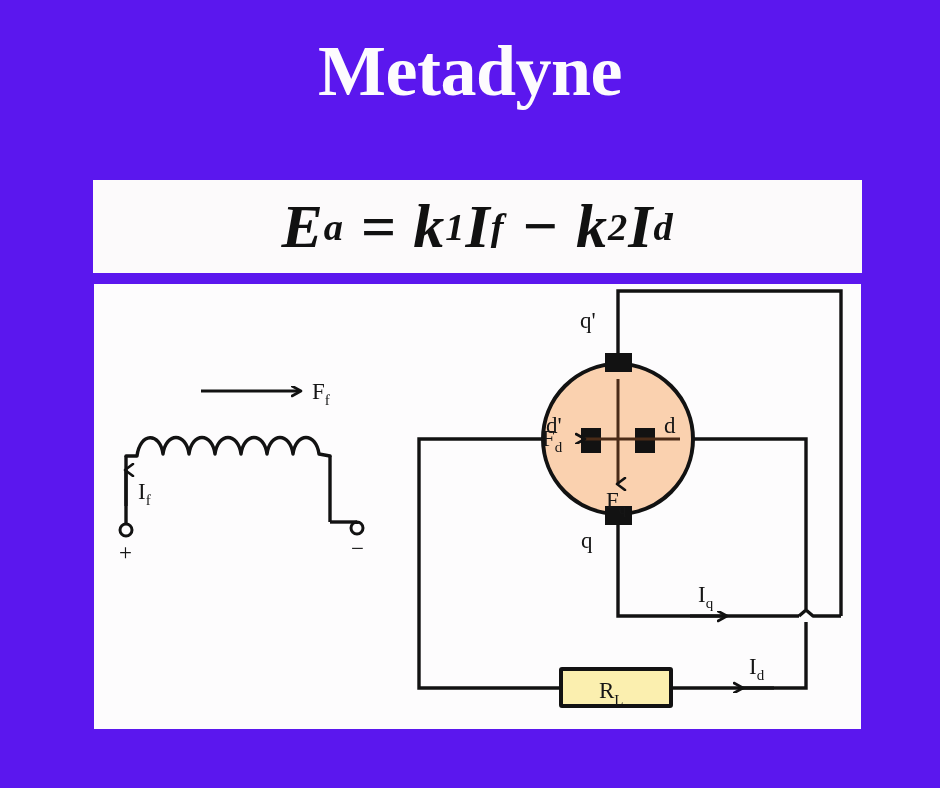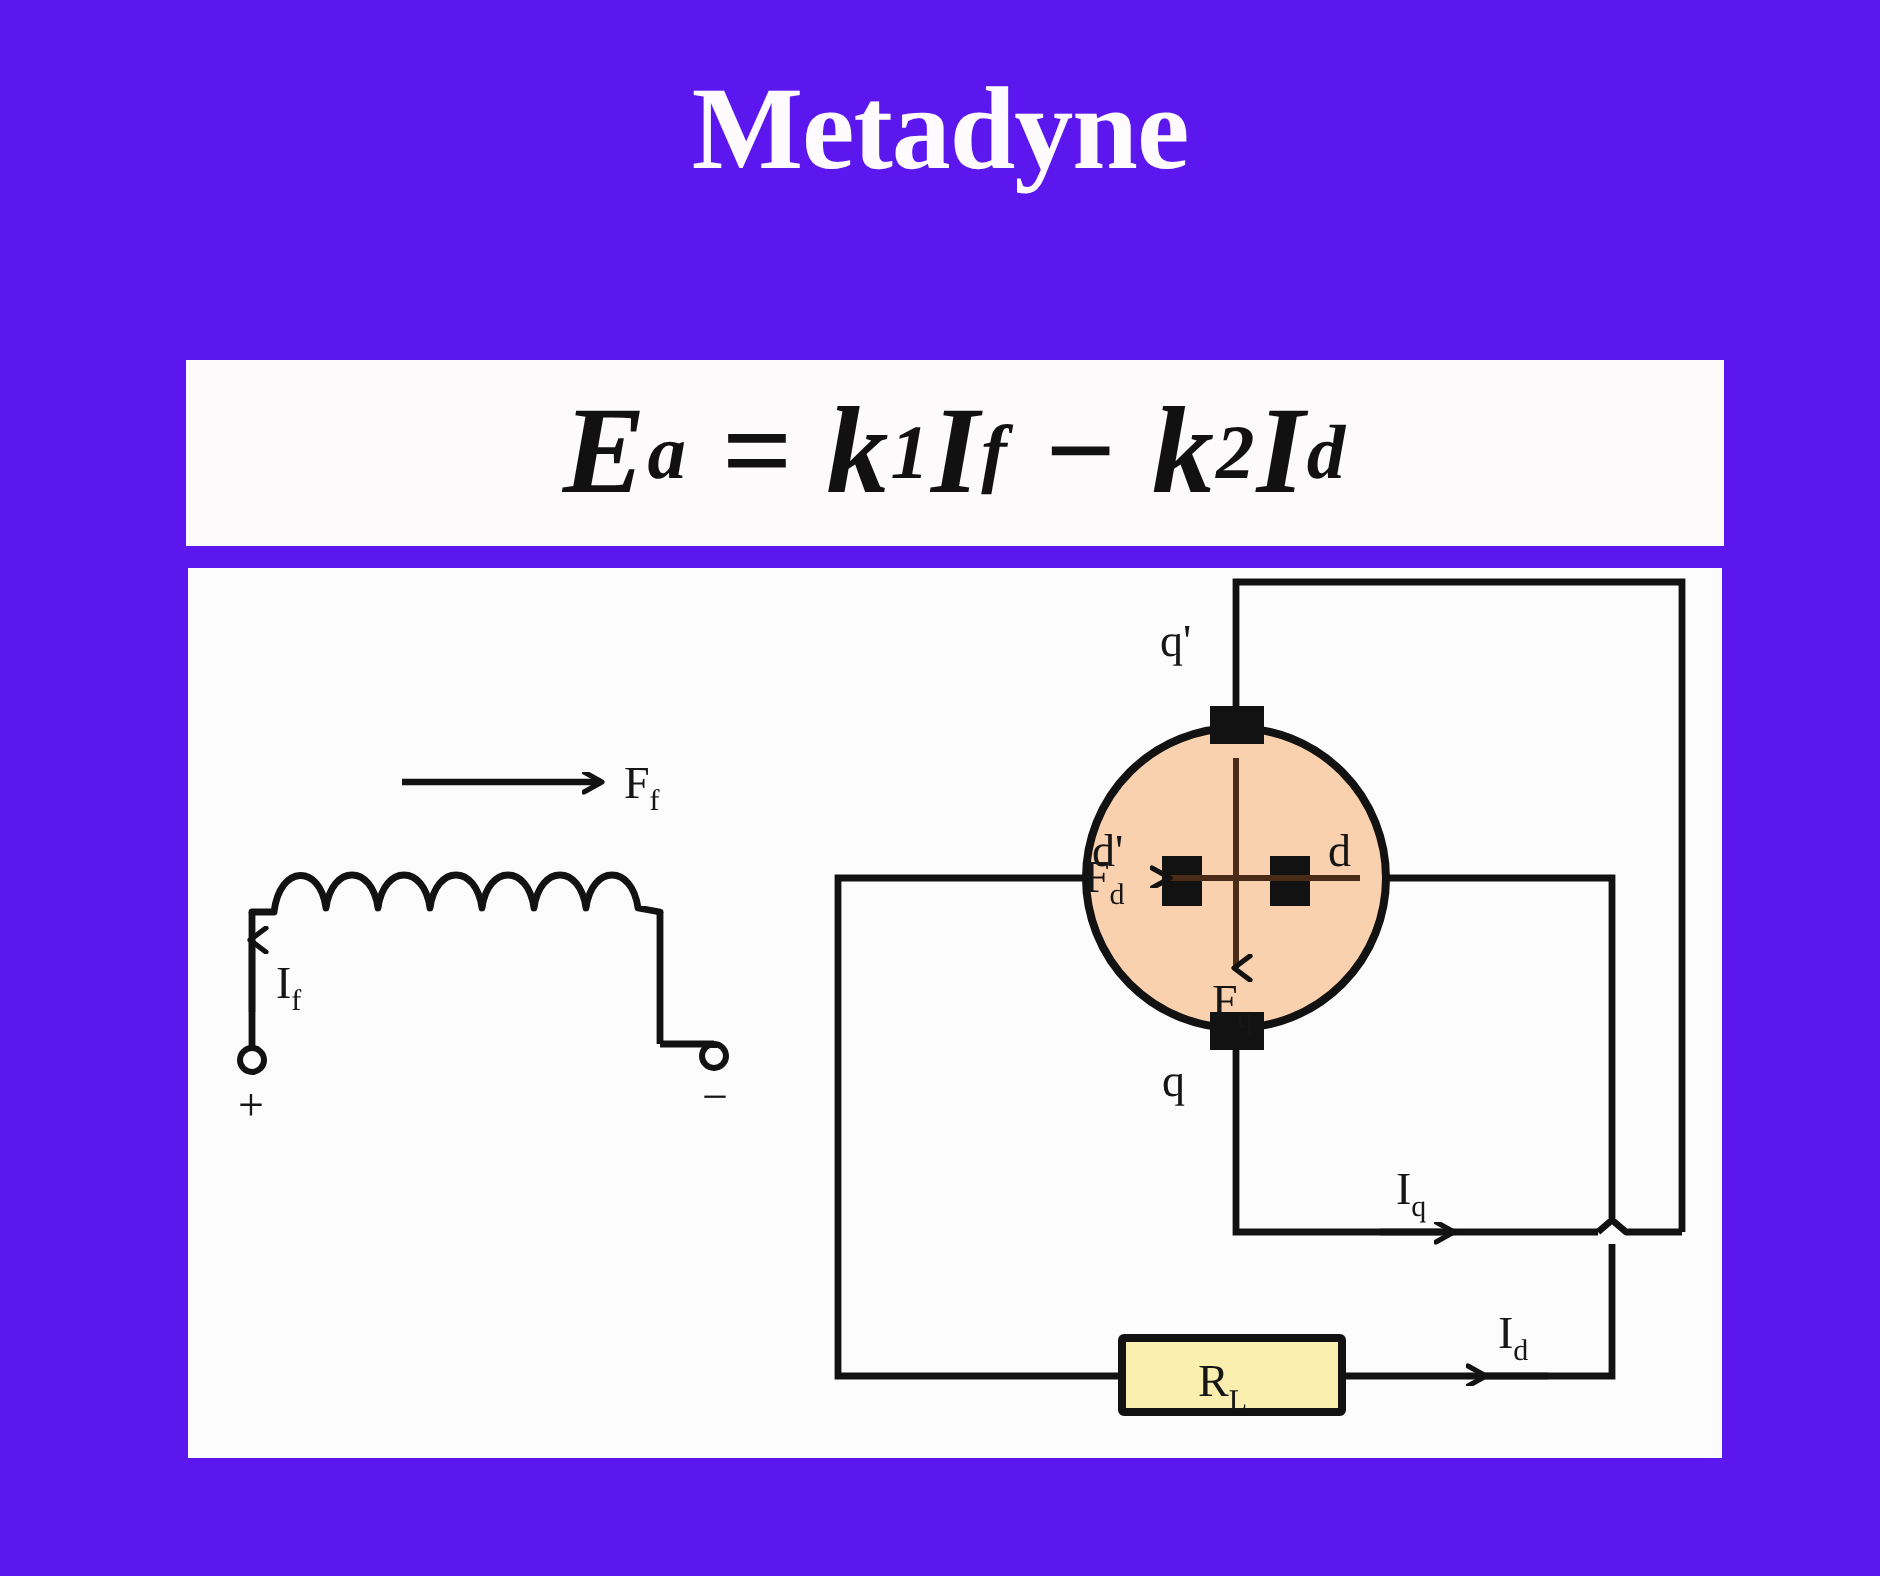--- a/index.html
+++ b/index.html
@@ -23,21 +23,21 @@
   
   #title {
     position: absolute;
     left: 0;
     top: 34px;
     width: 940px;
     text-align: center;
     color: #FDFBFE;
     font-family: "Liberation Serif", serif;
     font-weight: bold;
-    font-size: 59px;
+    font-size: 72px;
     line-height: 1.05;
     letter-spacing: -0.5px;
   }
   
   #formula-panel {
     position: absolute;
     left: 93px;
     top: 180px;
     width: 769px;
     height: 93px;

